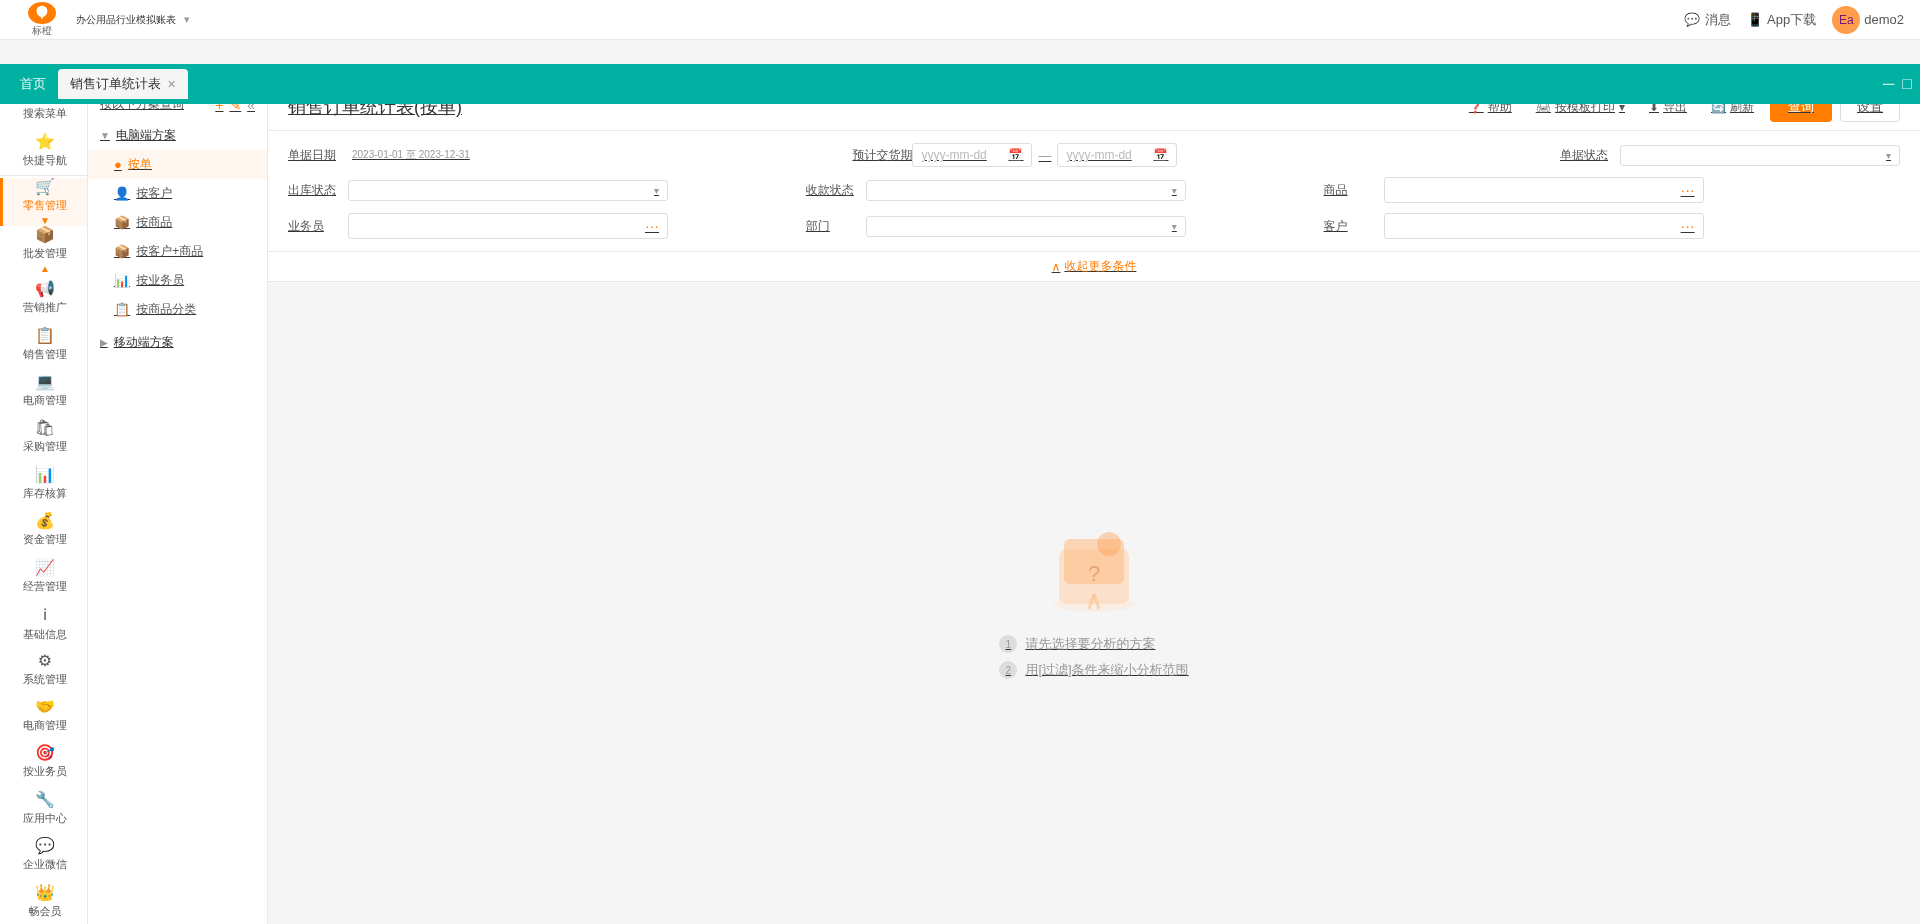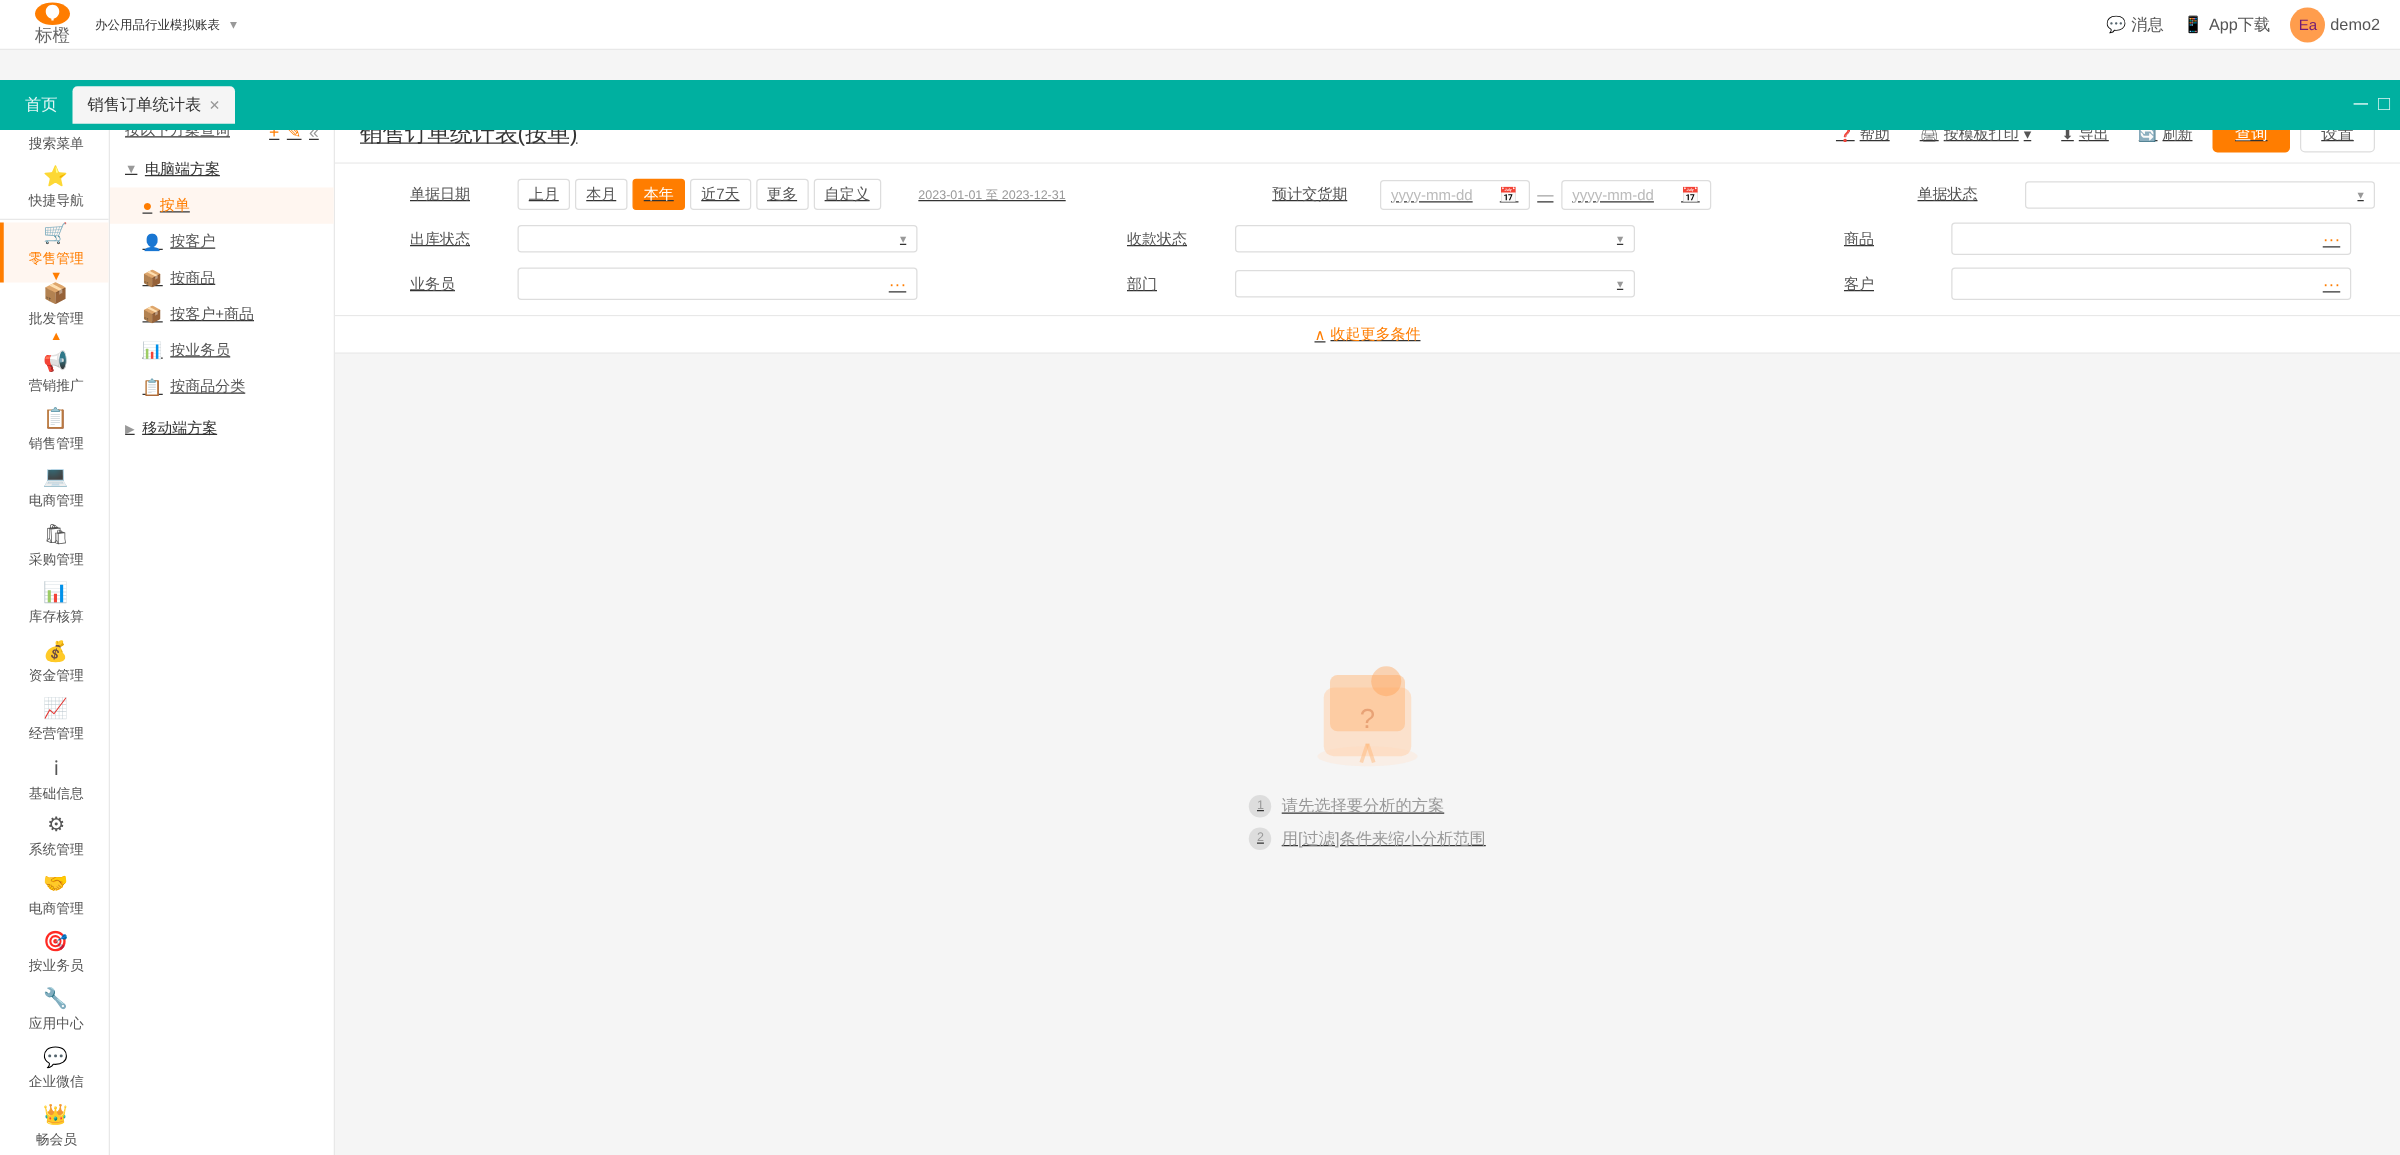--- a/index.html
+++ b/index.html
@@ -13,21 +13,21 @@
       align-items: center;
       justify-content: space-between;
       padding: 0 16px;
       border-bottom: 1px solid #e8e8e8;
       position: fixed; top: 0; left: 0; right: 0; z-index: 100;
     }
     .top-bar-left { display: flex; align-items: center; gap: 8px; }
     .logo-box { width: 52px; height: 36px; display: flex; flex-direction: column; align-items: center; justify-content: center; }
     .logo-icon { width: 28px; height: 28px; background: #ff7d00; border-radius: 50%; display: flex; align-items: center; justify-content: center; }
     .logo-icon svg { width: 18px; height: 18px; }
-    .logo-text { font-size: 14px; color: #666; text-align: center; }
+    .logo-text { font-size: 10px; color: #666; text-align: center; }
     .app-title { font-size: 10px; color: #333; }
     .dropdown-arrow { color: #999; font-size: 11px; cursor: pointer; }
     .top-bar-right { display: flex; align-items: center; gap: 16px; }
     .top-right-item { display: flex; align-items: center; gap: 4px; color: #555; cursor: pointer; font-size: 13px; }
     .avatar { width: 28px; height: 28px; border-radius: 50%; background: #ff9d4d; display: flex; align-items: center; justify-content: center; color: #701a75; font-size: 12px; }
 
     
     .tab-bar {
       height: 40px;
       background: #00b0a0;
@@ -167,23 +167,22 @@
       padding: 5px 16px; cursor: pointer; font-size: 13px;
     }
 
     
     .filter-area {
       background: #fff;
       padding: 12px 20px;
       border-bottom: 1px solid #e8e8e8;
     }
     .filter-row {
-      display: flex; align-items: center; gap: 26px;
+      display: flex; align-items: center; gap: 0;
       margin-bottom: 10px;
-      margin-left: 40px;
     }
     .filter-row:last-child { margin-bottom: 0; }
     .filter-label { color: #555; font-size: 12px; white-space: nowrap; min-width: 60px; }
     .date-quick-btns { display: flex; gap: 4px; align-items: center; }
     .date-quick-btn {
       padding: 3px 8px; border-radius: 3px;
       font-size: 12px; cursor: pointer;
       border: 1px solid #ddd; background: #fff; color: #555;
     }
     .date-quick-btn.active {
@@ -443,28 +442,20 @@
           </button>
           <button class="btn-primary">查询</button>
           <button class="btn-secondary">设置</button>
         </div>
       </div>
 
       <div class="filter-area">
 
         <div class="filter-row">
           <span class="filter-label">单据日期</span>
-          <div class="date-quick-btns">
-            <button class="date-quick-btn">上月</button>
-            <button class="date-quick-btn">本月</button>
-            <button class="date-quick-btn active">本年</button>
-            <button class="date-quick-btn">近7天</button>
-            <button class="date-quick-btn">更多</button>
-            <button class="date-quick-btn">自定义</button>
-          </div>
           <span class="date-range-text">2023-01-01 至 2023-12-31</span>
 
           <span style="flex:1"></span>
 
           <span class="filter-label">预计交货期</span>
           <div class="date-input-group">
             <div class="date-input">
               <span style="color:#bbb">yyyy-mm-dd</span>
               <span style="color:#ff7d00">📅</span>
             </div>

